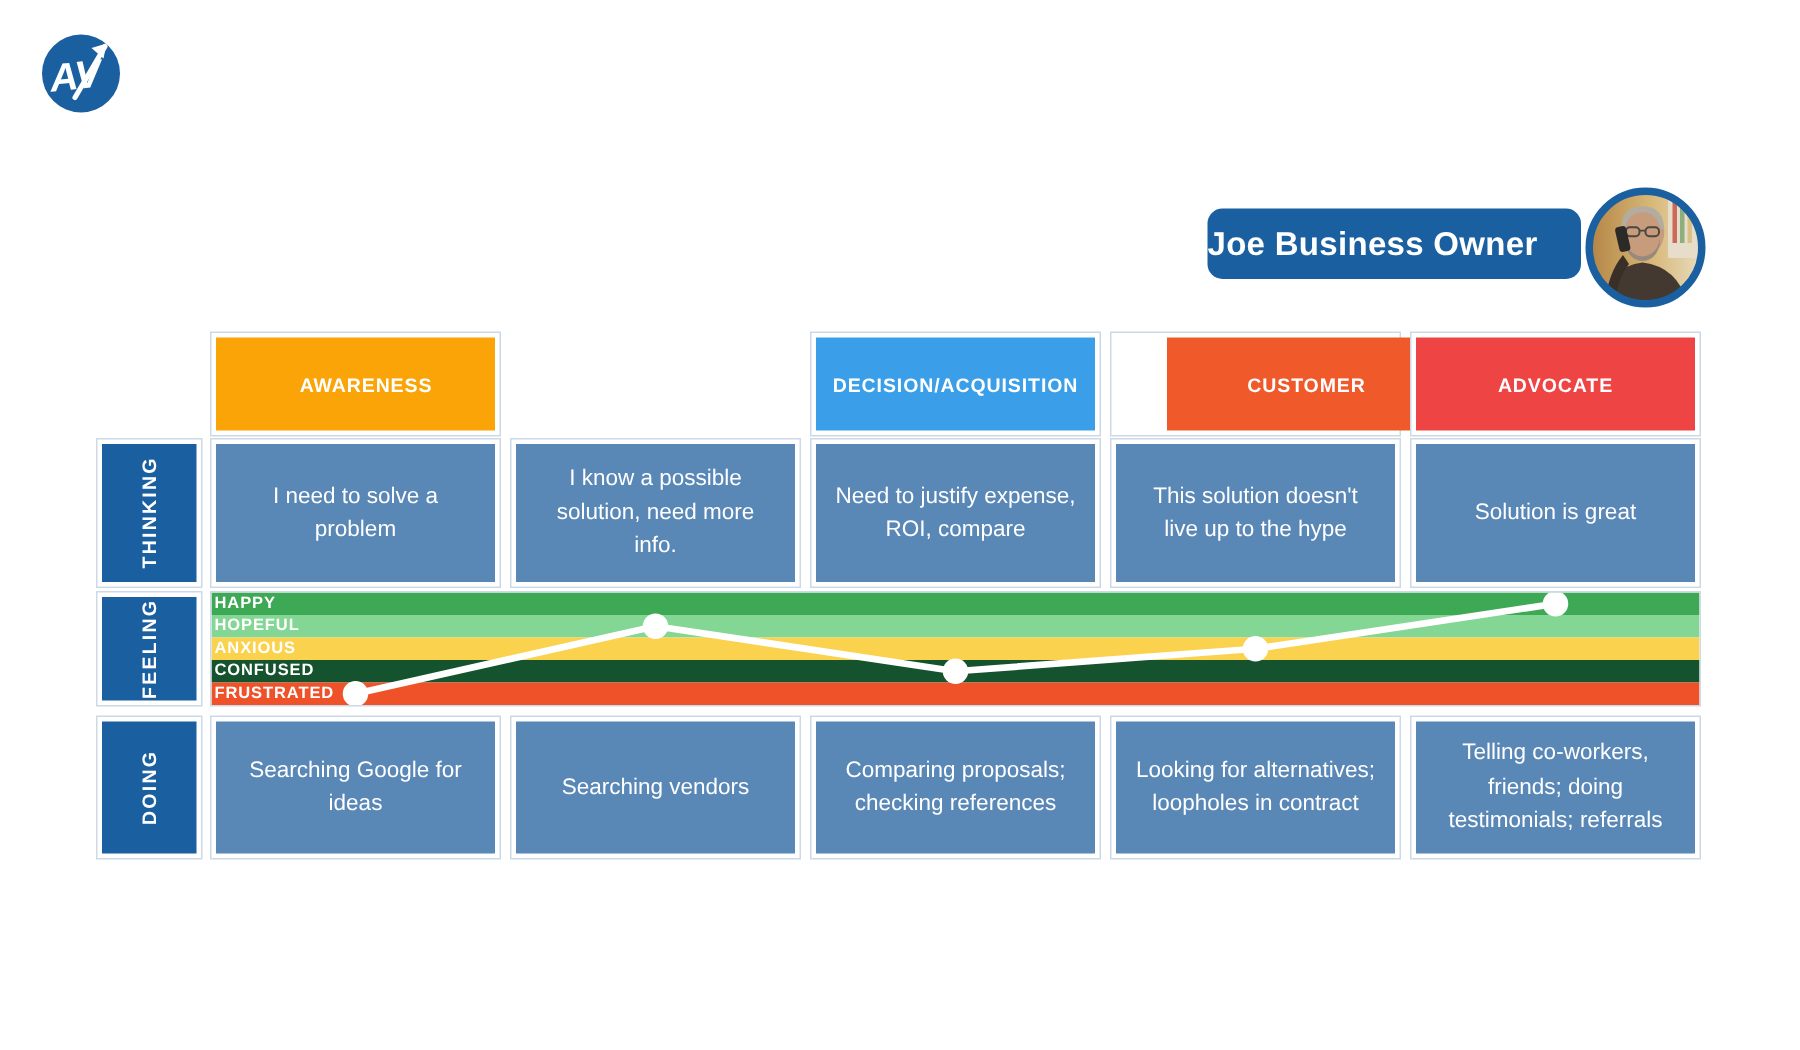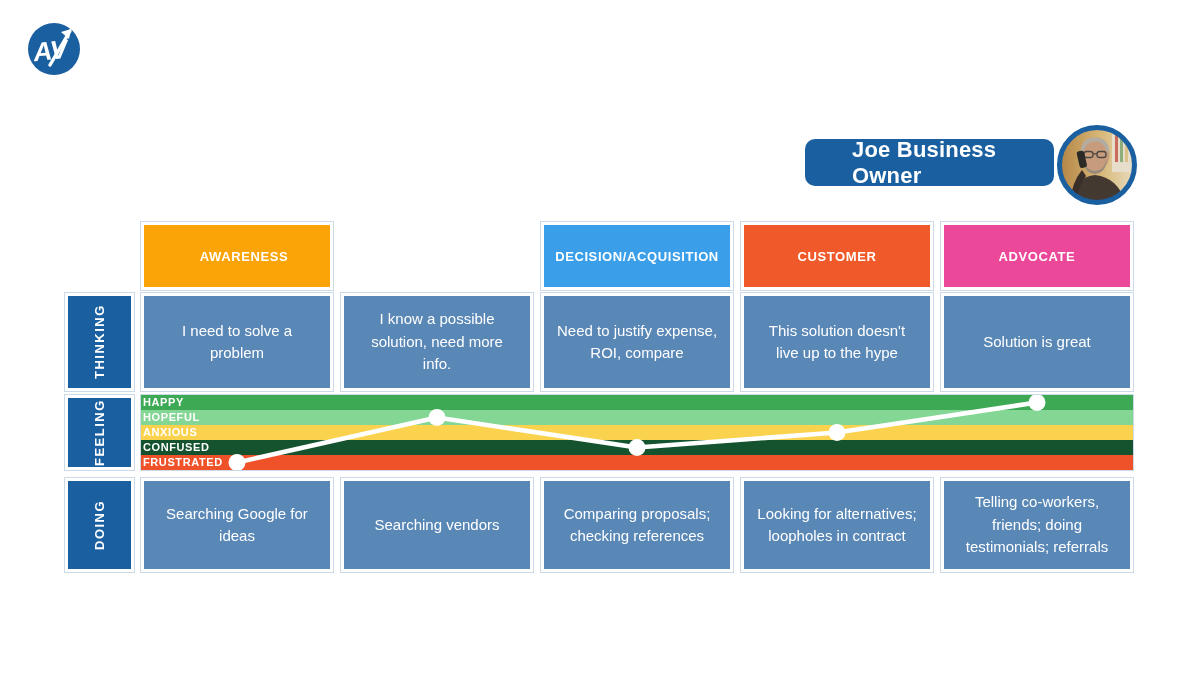--- a/index.html
+++ b/index.html
@@ -8,21 +8,21 @@
     position:relative; width:1200px; height:700px; background:#ffffff;
     font-family:"Liberation Sans", sans-serif; overflow:hidden; margin:0 auto;
   }
   
   .logo { position:absolute; left:26px; top:19px; width:58px; height:58px; }
   
   .persona-pill {
     position:absolute; left:805px; top:139px; width:249px; height:47px;
     background:var(--pill,#1A5F9F); border-radius:10px;
     display:flex; align-items:center; justify-content:flex-start;
-    color:#fff; font-weight:bold; font-size:22px; letter-spacing:.2px;padding-left:47px;
+    color:#fff; font-weight:bold; font-size:22px; letter-spacing:.2px;
   }
   .persona-avatar { position:absolute; left:1056px; top:124px; width:82px; height:82px; }
   
   .cell {
     position:absolute; background:#fff; border:1px solid #ccd9e6; padding:3px;
   }
   .fill {
     width:100%; height:100%; display:flex; align-items:center; justify-content:center;
     text-align:center; color:#fff;
   }
@@ -102,24 +102,24 @@
     </svg>
   </div>
 
   <div class="cell hcell r-head c0 colw">
     <div class="fill" style="background: rgb(250, 164, 8); padding-left: 14px;">AWARENESS</div>
   </div>
   <div class="cell hcell r-head c2 colw">
     <div class="fill" style="background: rgb(58, 159, 232);">DECISION/ACQUISITION</div>
   </div>
   <div class="cell hcell r-head c3 colw">
-    <div class="fill" style="background: rgb(240, 90, 43);">CUSTOMER</div>
+    <div class="fill" style="background: rgb(240, 90, 43); margin-left: 34px;">CUSTOMER</div>
   </div>
   <div class="cell hcell r-head c4 colw">
-    <div class="fill" style="background: #ec4899; text-align: center;">ADVOCATE</div>
+    <div class="fill" style="background: #ef4444; text-align: center;">ADVOCATE</div>
   </div>
 
   <div class="cell rowlabel r-think labcol">
     <div class="fill">THINKING</div>
   </div>
   <div class="cell bodycell r-think c0 colw">
     <div class="fill">I need to solve a problem</div>
   </div>
   <div class="cell bodycell r-think c1 colw">
     <div class="fill">I know a possible solution, need more info.</div>

